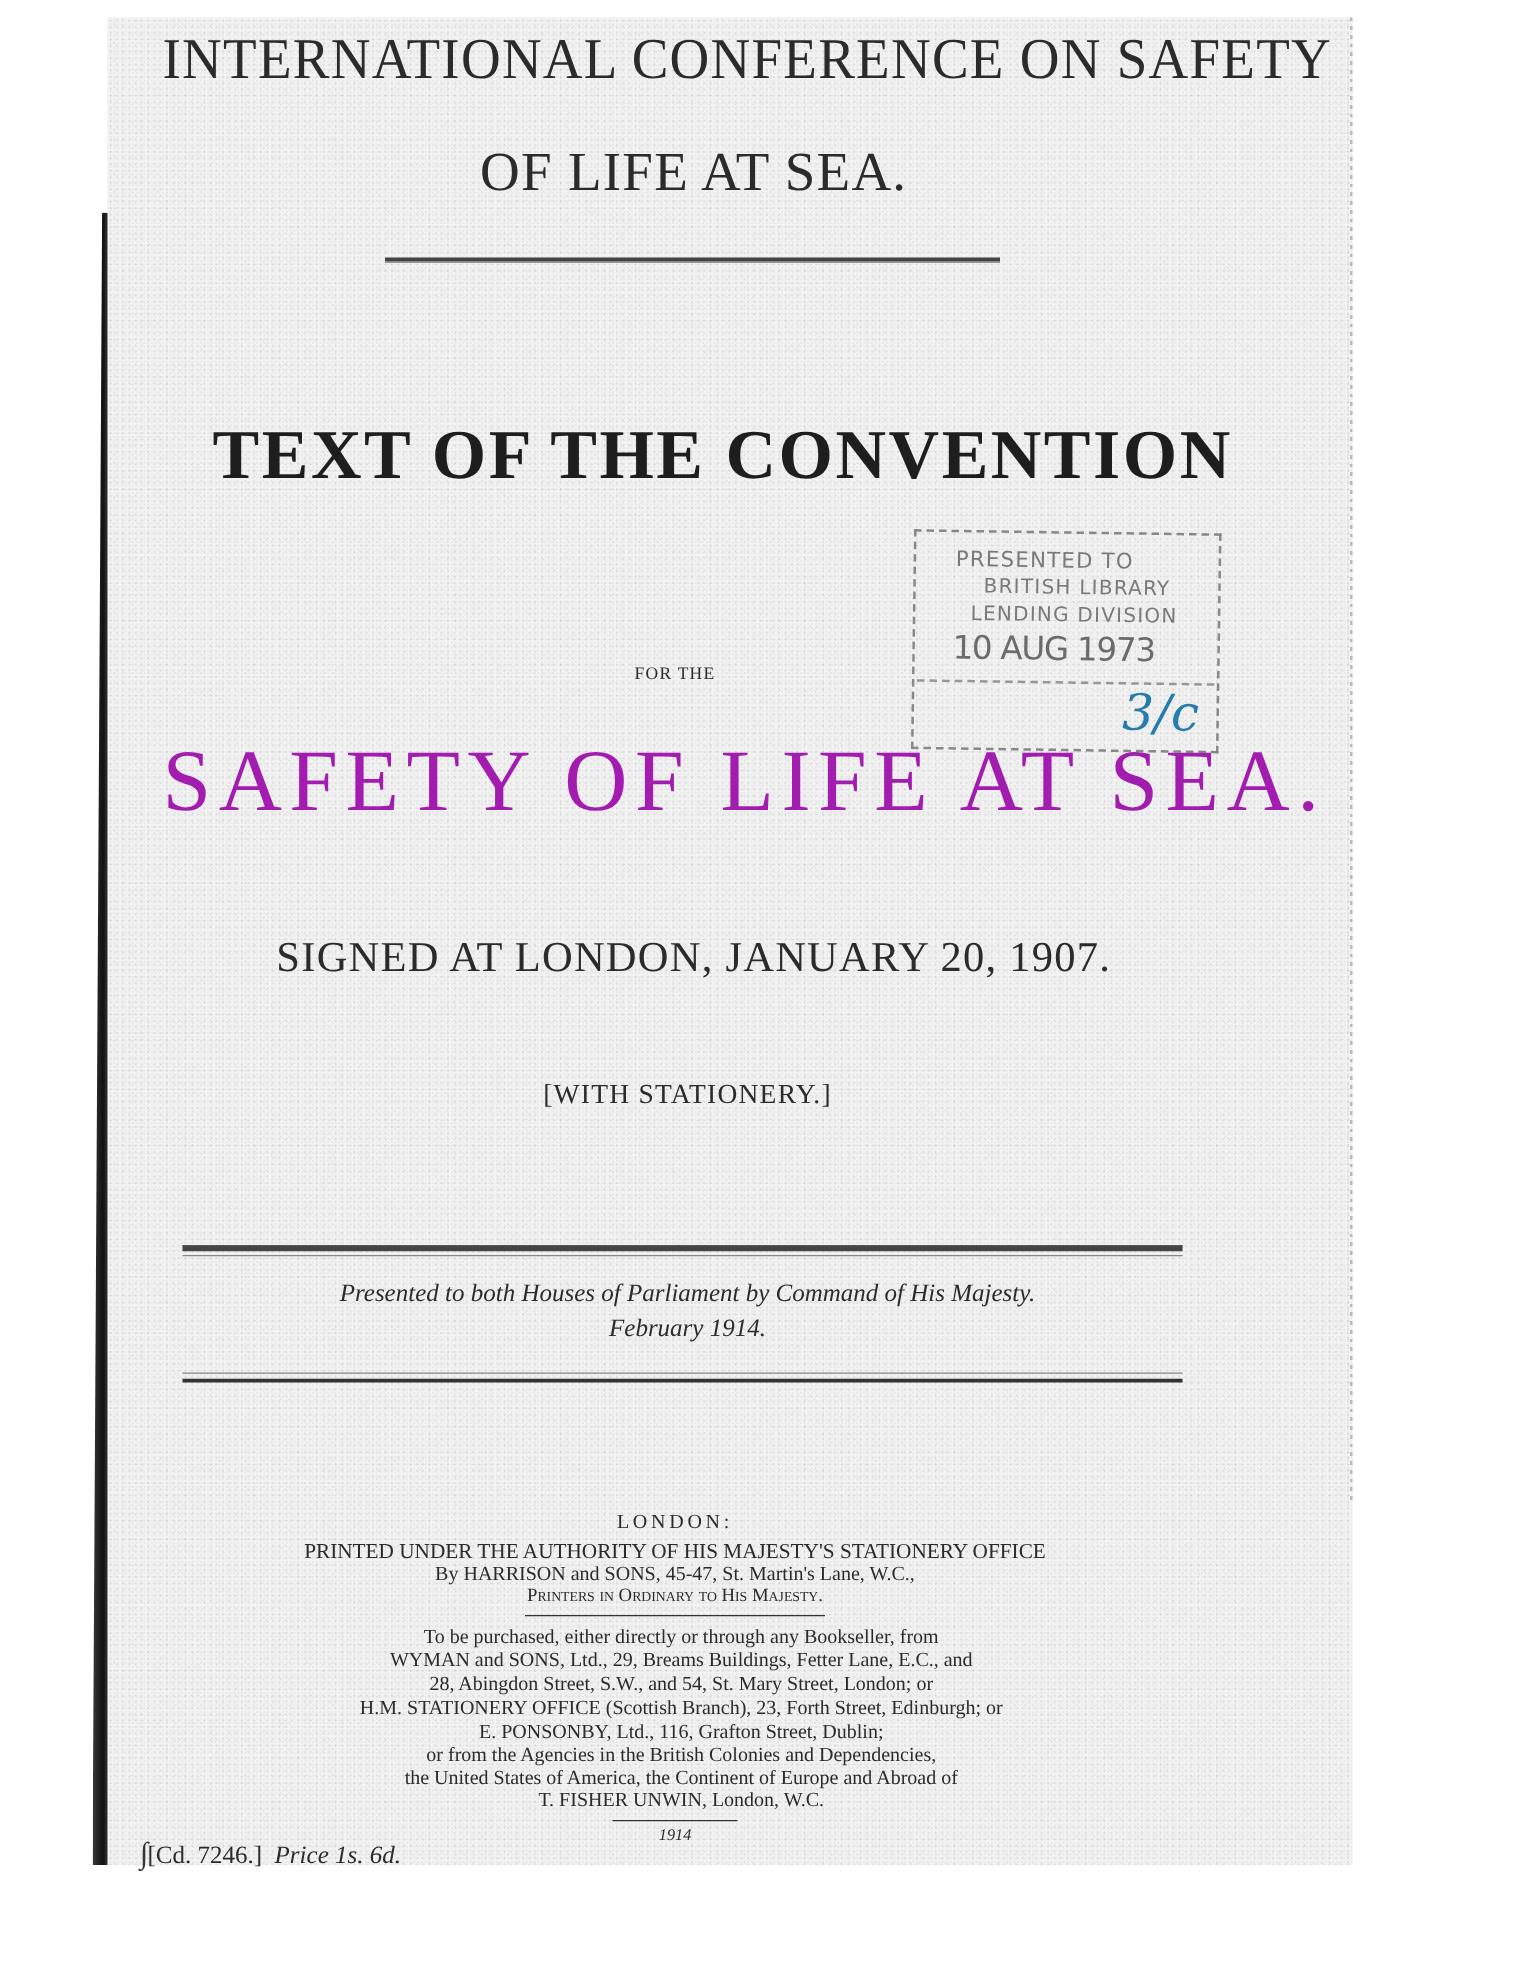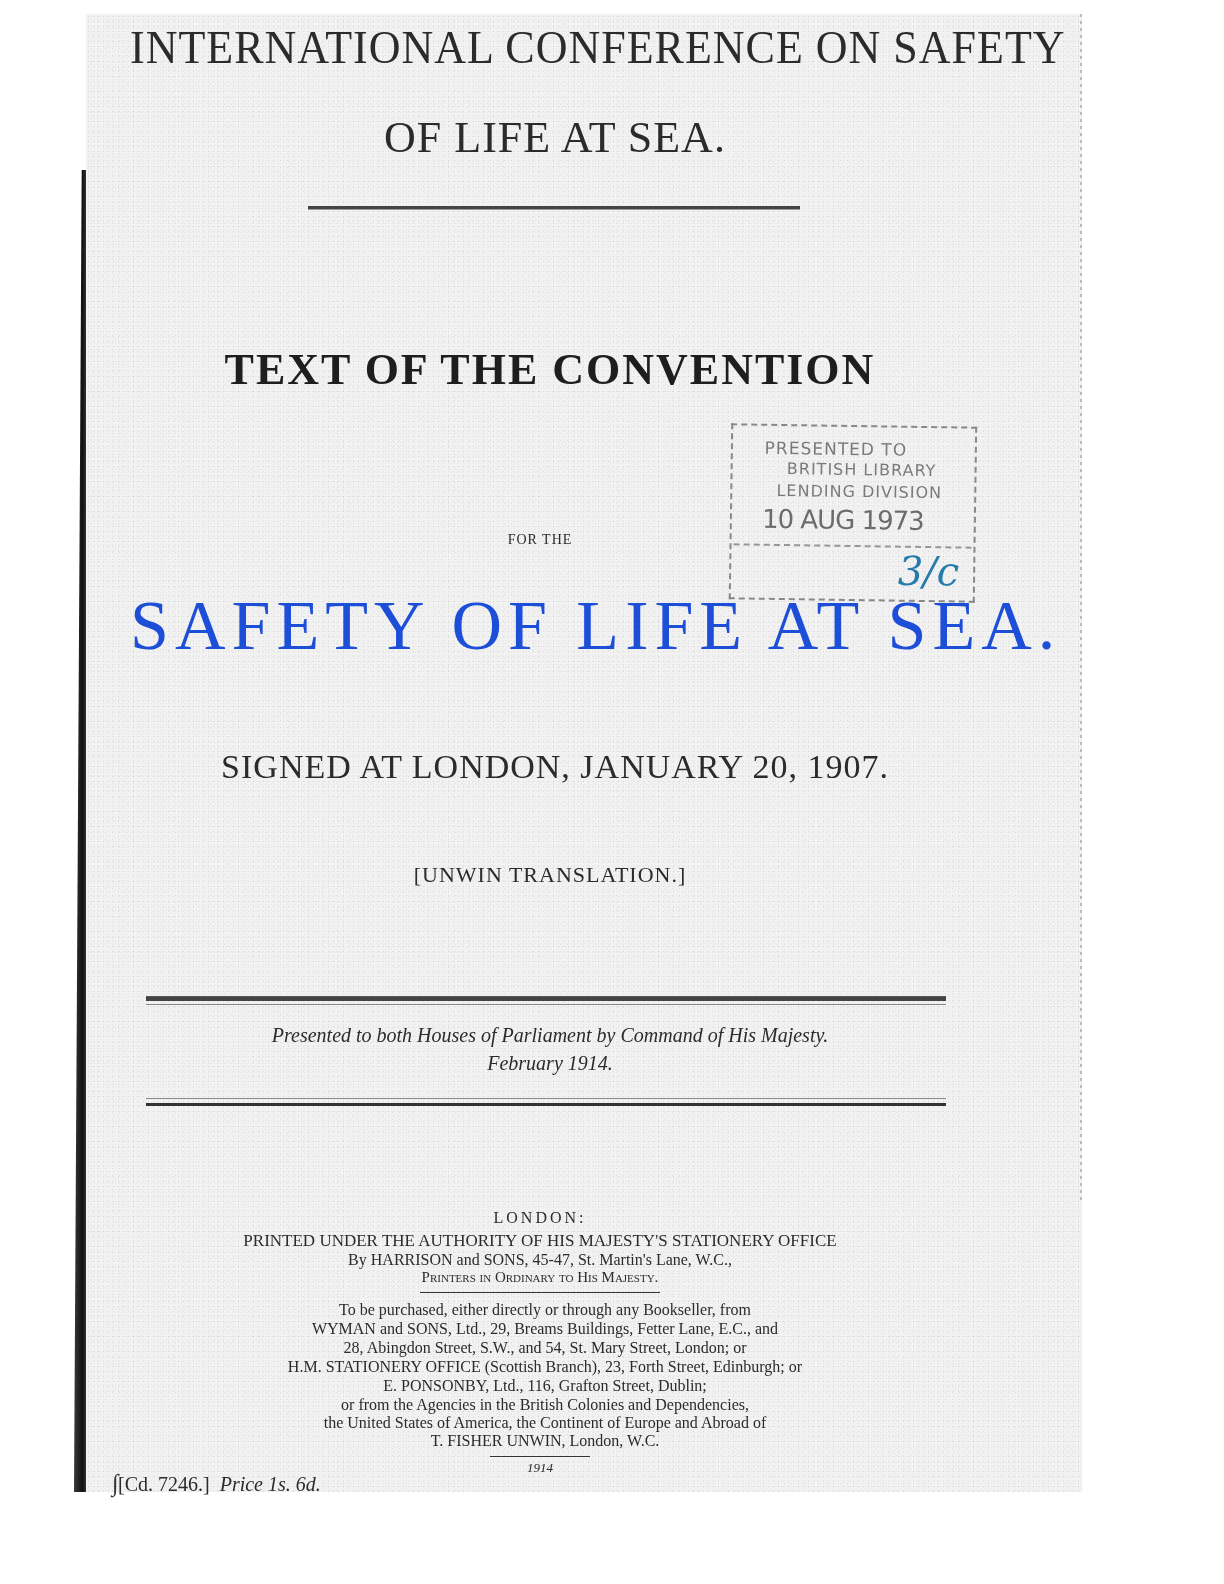--- a/index.html
+++ b/index.html
@@ -29,23 +29,23 @@
     background: repeating-linear-gradient(to bottom, #bbb 0 3px, transparent 3px 7px);
   }
   .line {
     position: absolute; text-align: center; white-space: nowrap;
     color: #2b2b2b;
   }
   .t1 { left: 130px; width: 850px; top: 22px; font-size: 44px; letter-spacing: 1px; transform: scaleY(1.05); }
   .t2 { left: 130px; width: 850px; top: 112px; font-size: 44px; letter-spacing: 1px; }
   .rule { position: absolute; background: #444; }
   .rule-top { left: 308px; width: 492px; top: 206px; height: 3px; border-bottom: 1px solid #999; }
-  .t3 { left: 170px; width: 760px; top: 344px; font-size: 44px; font-weight: bold; letter-spacing: 2px; color: #1e1e1e; }
+  .t3 { left: 170px; width: 760px; top: 332px; font-size: 56px; font-weight: bold; letter-spacing: 2px; color: #1e1e1e; }
   .t4 { left: 440px; width: 200px; top: 497px; font-size: 14px; letter-spacing: 1px; margin-top: 35px; }
-  .t5 { left: 130px; width: 850px; top: 586px; font-size: 70px; letter-spacing: 6px; color: #1d4ed8; }
+  .t5 { left: 130px; width: 850px; top: 586px; font-size: 70px; letter-spacing: 6px; color: #a21caf; }
   .t6 { left: 150px; width: 810px; top: 748px; font-size: 34px; letter-spacing: 1px; }
   .t7 { left: 300px; width: 500px; top: 862px; font-size: 22px; letter-spacing: 1px; }
   .rule-a { left: 146px; width: 800px; top: 996px; height: 4px; border-top: 1px solid #555; }
   .rule-b { left: 146px; width: 800px; top: 1004px; height: 1px; background: #888; }
   .t8 { left: 160px; width: 780px; top: 1024px; font-size: 20px; font-style: italic; }
   .t9 { left: 160px; width: 780px; top: 1052px; font-size: 20px; font-style: italic; }
   .rule-c { left: 146px; width: 800px; top: 1098px; height: 1px; background: #888; }
   .rule-d { left: 146px; width: 800px; top: 1103px; height: 3px; background: #333; }
   .imp { font-size: 16px; line-height: 19px; }
   .imp1 { left: 190px; width: 700px; top: 1208px; letter-spacing: 3px; }
@@ -99,21 +99,21 @@
 <div class="stamp">
   <div class="s s1">PRESENTED TO</div>
   <div class="s s2">BRITISH LIBRARY</div>
   <div class="s s3">LENDING DIVISION</div>
   <div class="s s4">10 AUG 1973</div>
   <div class="sline"></div>
   <div class="mark">3/c</div>
 </div>
 
 <div class="line t6">SIGNED AT LONDON, JANUARY 20, 1907.</div>
-<div class="line t7">[UNWIN TRANSLATION.]</div>
+<div class="line t7">[WITH STATIONERY.]</div>
 
 <div class="rule rule-a"></div>
 <div class="rule rule-b"></div>
 <div class="line t8">Presented to both Houses of Parliament by Command of His Majesty.</div>
 <div class="line t9">February 1914.</div>
 <div class="rule rule-c"></div>
 <div class="rule rule-d"></div>
 
 <div class="line imp imp1">LONDON:</div>
 <div class="line imp imp2">PRINTED UNDER THE AUTHORITY OF HIS MAJESTY'S STATIONERY OFFICE</div>

